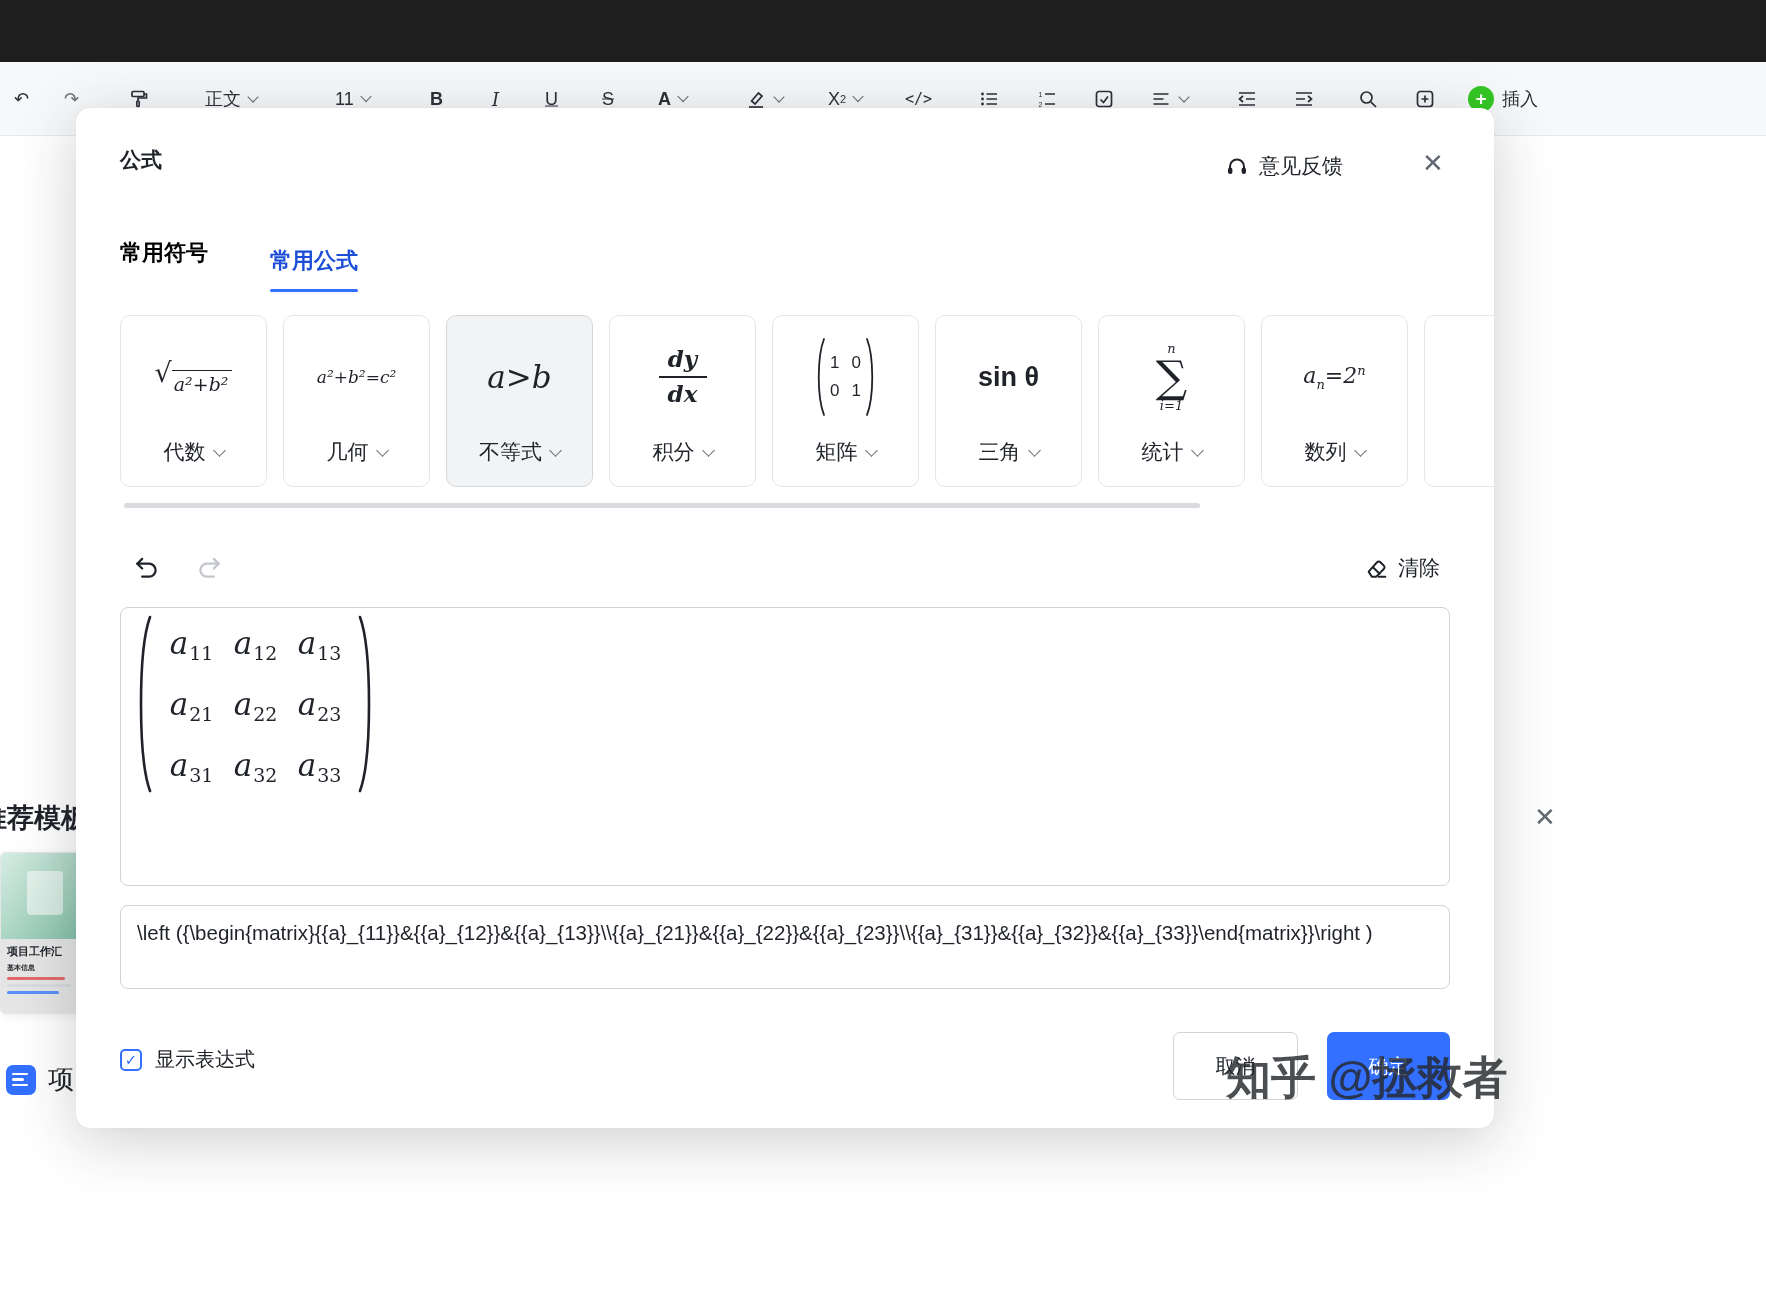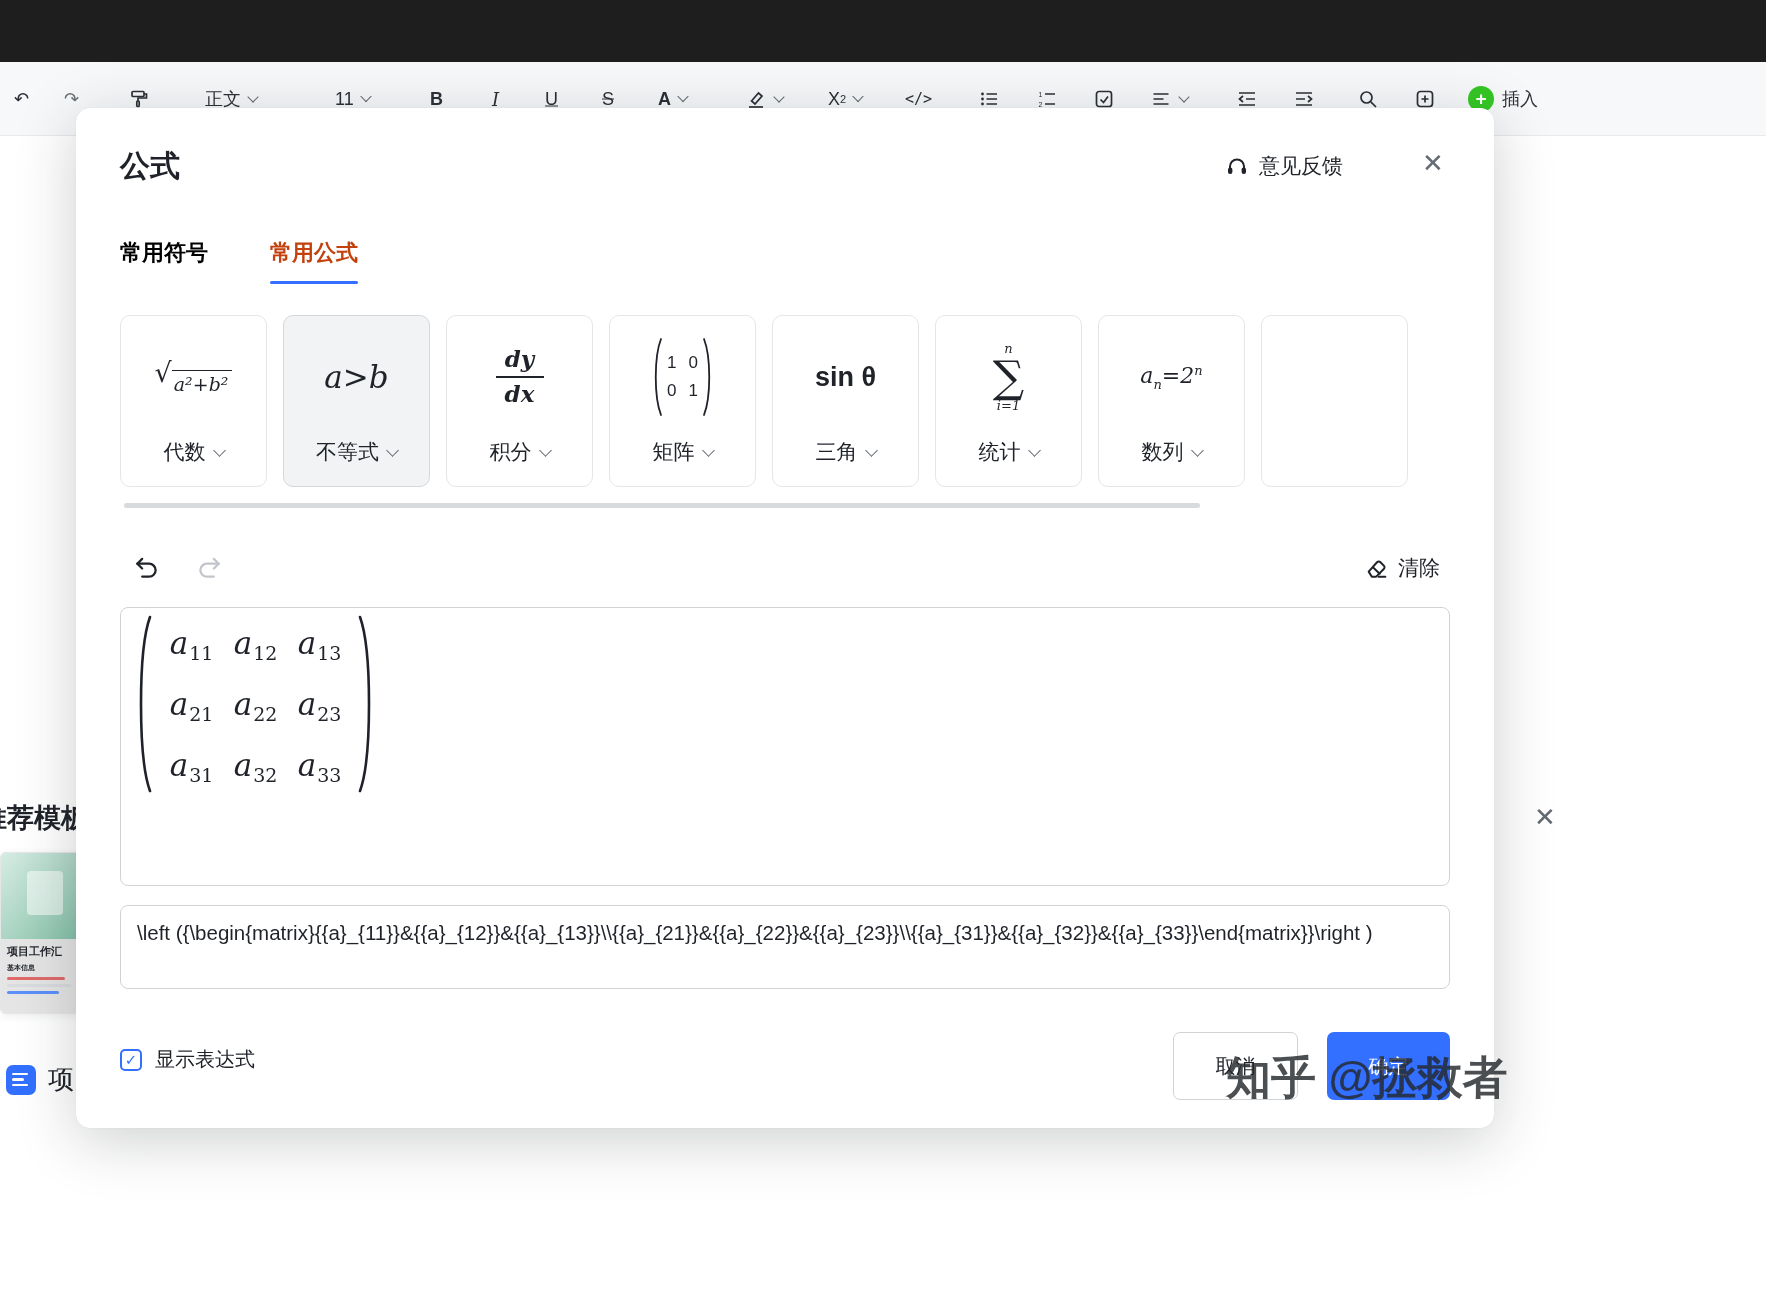--- a/index.html
+++ b/index.html
@@ -33,26 +33,26 @@
   .tpl-bar.red { width:58px; background:#e06a6a; }
   .tpl-bar.gray { width:64px; }
   .tpl-bar.blue { width:52px; background:#5b8ff9; }
   .doc-item { position:absolute; left:6px; top:1062px; display:flex; align-items:center; z-index:1; }
   .doc-icon { width:30px; height:30px; border-radius:7px; background:#3370ff; display:flex; flex-direction:column; justify-content:center; gap:3px; padding:0 6px; }
   .doc-icon i { display:block; height:2.5px; background:#fff; border-radius:2px; }
   .doc-icon i:nth-child(1){ width:16px; } .doc-icon i:nth-child(2){ width:12px; } .doc-icon i:nth-child(3){ width:16px; }
   .doc-label { margin-left:12px; font-size:26px; color:#1f2329; }
   
   .dialog { position:absolute; left:76px; top:108px; width:1418px; height:1020px; background:#fff; border-radius:14px; box-shadow:0 12px 60px rgba(31,35,41,.22), 0 0 1px rgba(31,35,41,.15); z-index:10; }
-  .dlg-title { position:absolute; left:44px; top:38px; font-size:30px; font-weight:600; }
+  .dlg-title { position:absolute; left:44px; top:38px; font-size:21px; font-weight:600; }
   .dlg-feedback { position:absolute; left:1148px; top:44px; display:flex; align-items:center; gap:9px; font-size:21px; color:#1f2329; }
   .dlg-close { position:absolute; left:1342px; top:38px; font-size:26px; color:#646a73; line-height:1; padding:4px; }
   .tabs { position:absolute; left:44px; top:130px; display:flex; gap:62px; }
   .tab { font-size:22px; font-weight:600; color:#000000; position:relative; padding-bottom:16px; }
-  .tab.active { color:#c2410c; }
+  .tab.active { color:#1d4ed8;margin-top:8px; }
   .tab.active:after { content:""; position:absolute; left:0; right:0; bottom:0; height:3px; background:#3370ff; border-radius:2px; }
   
   .cards { position:absolute; left:44px; top:207px; width:1374px; height:174px; display:flex; gap:16px; overflow:hidden; }
   .card { flex:0 0 147px; height:172px; border:1px solid #e5e6e8; border-radius:10px; background:#fff; display:flex; flex-direction:column; align-items:center; }
   .card.selected { background:#f2f3f5; border-color:#d5d8db; }
   .card-f { flex:1; display:flex; align-items:center; justify-content:center; width:100%; }
   .card-l { display:flex; align-items:center; padding-bottom:20px; font-size:21px; color:#1f2329; }
   .card-l .chev { margin-left:9px; width:9px; height:9px; }
   .f-sqrt { display:flex; align-items:flex-start; }
   .f-sqrt .rad { font:italic 400 27px "DejaVu Serif",serif; line-height:1; }
@@ -255,20 +255,29 @@
             <span class="rad">√</span>
             <span class="bod">a²+b²</span>
           </span>
       </div>
       <div class="card-l">
           <span>代数</span>
           <span class="chev"></span>
         </div>
     </div>
 
+    <div class="card">
+      <div class="card-f">
+          <span class="f-small">a²+b²=c²</span>
+        </div>
+      <div class="card-l">
+          <span>几何</span>
+          <span class="chev"></span>
+        </div>
+    </div>
 
     <div class="card selected">
       <div class="card-f">
           <span class="f-large">a&gt;b</span>
         </div>
       <div class="card-l">
           <span>不等式</span>
           <span class="chev"></span>
         </div>
     </div>

